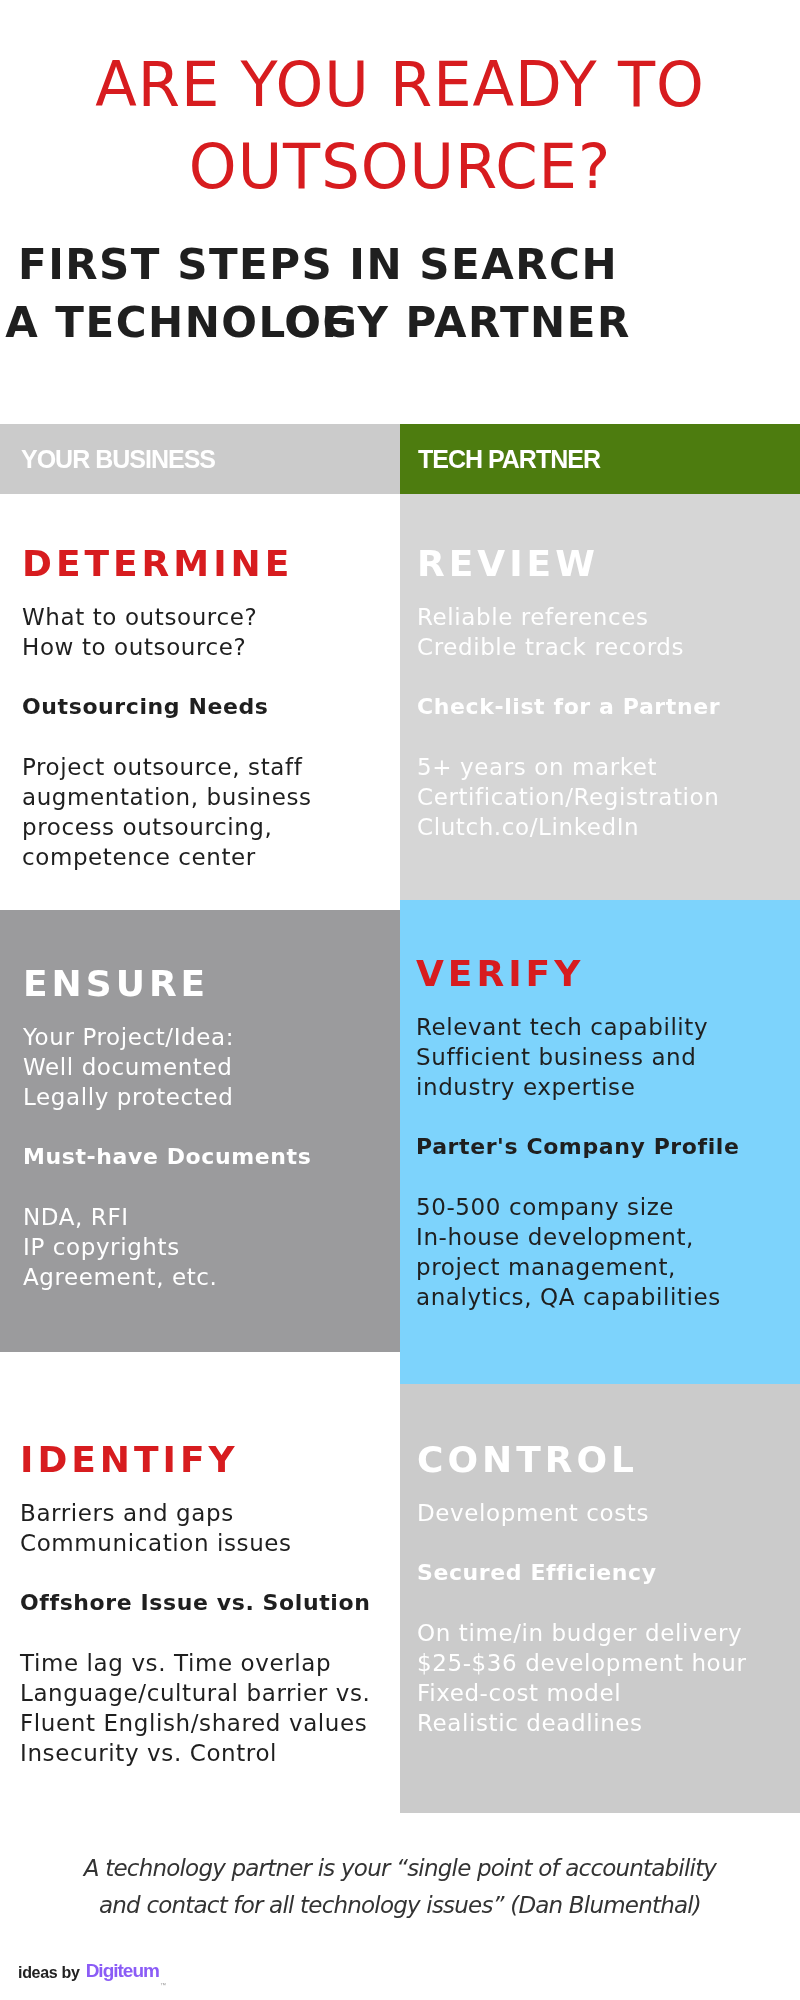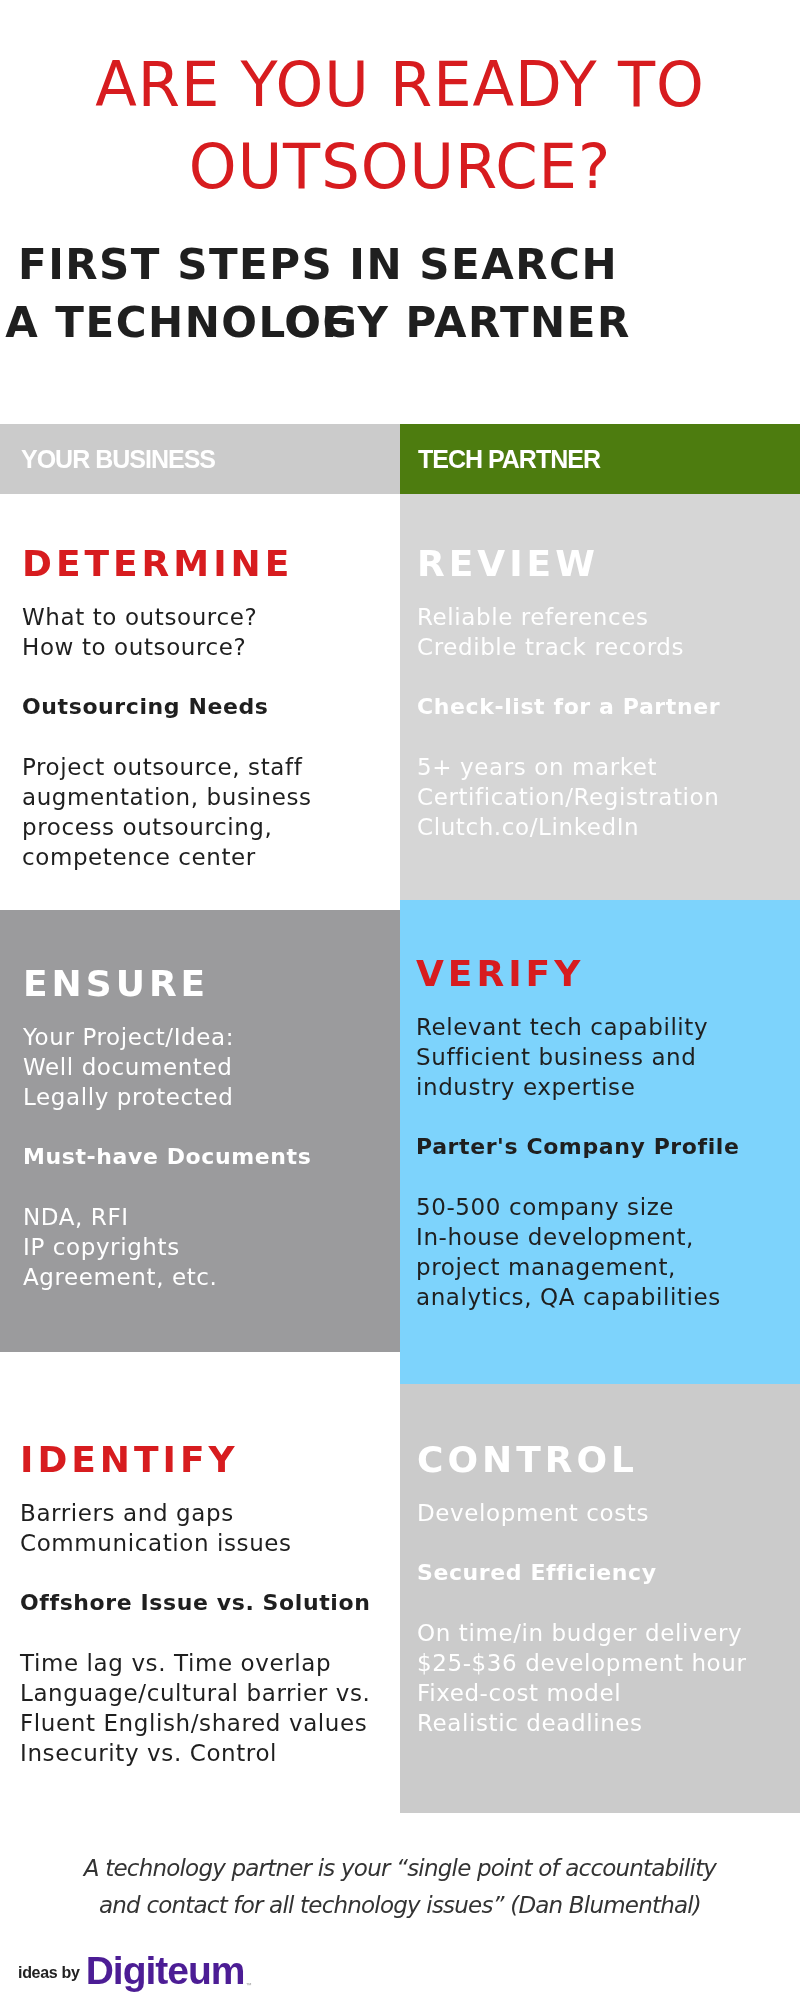--- a/index.html
+++ b/index.html
@@ -62,22 +62,22 @@
   }
   .quote.l1 { top: 1850px; }
   .quote.l2 { top: 1887px; }
 
   .logo { position: absolute; left: 18px; top: 1948px; height: 40px; display: flex; align-items: flex-end; }
   .logo-prefix {
     font-family: "Liberation Sans", sans-serif; font-weight: bold; font-size: 16px;
     color: #222222; margin-right: 6px; margin-bottom: 6px; letter-spacing: -0.3px;
   }
   .logo-brand {
-    font-family: "Liberation Sans", sans-serif; font-weight: bold; font-size: 39px;
-    color: #4c1d95; letter-spacing: -1px; line-height: 34px;
+    font-family: "Liberation Sans", sans-serif; font-weight: bold; font-size: 19px;
+    color: #8b5cf6; letter-spacing: -1px; line-height: 34px;
   }
   .logo-tm { font-size: 6px; color: #999; vertical-align: top; margin-left: 1px; }
 </style>
 </head>
 <body>
 
 <h1 class="title l1">ARE YOU READY TO</h1>
 <h1 class="title l2">OUTSOURCE?</h1>
 
 <h2 class="subtitle l1">FIRST STEPS IN SEARCH OF</h2>

